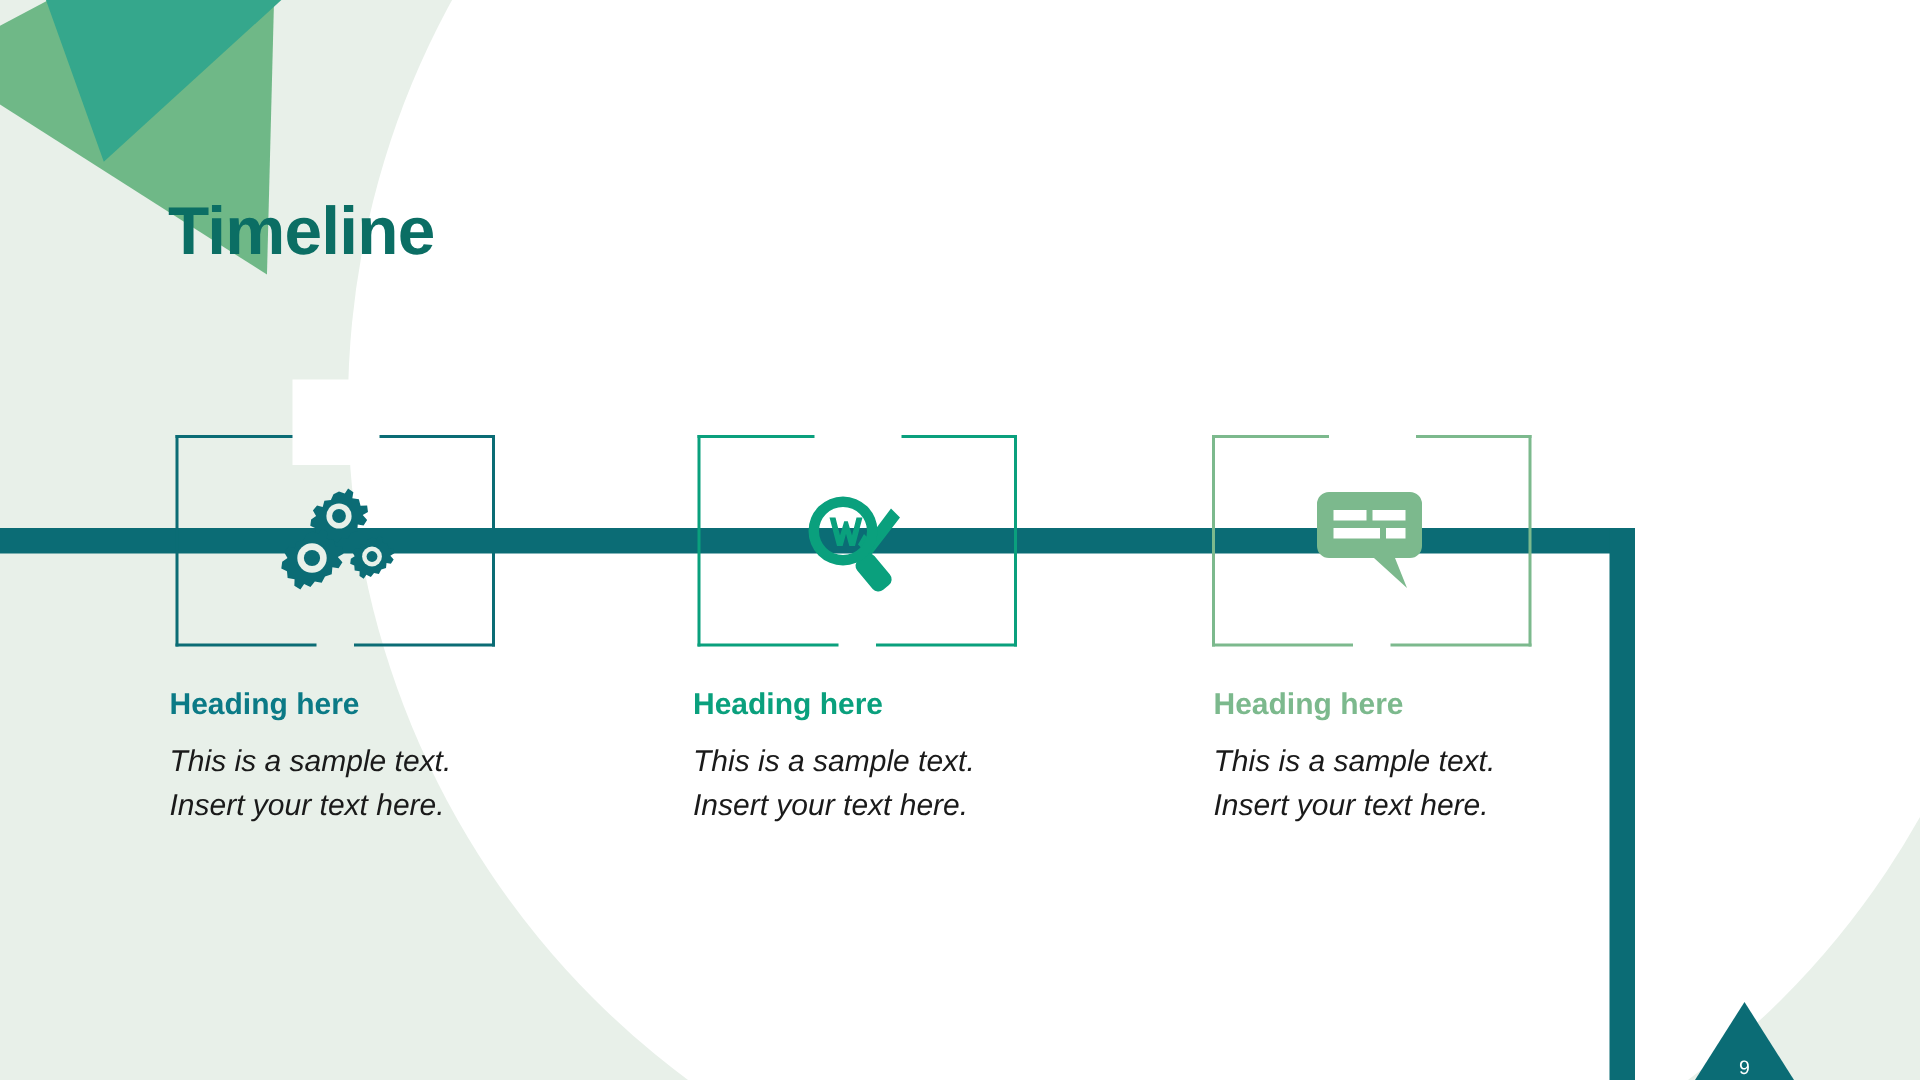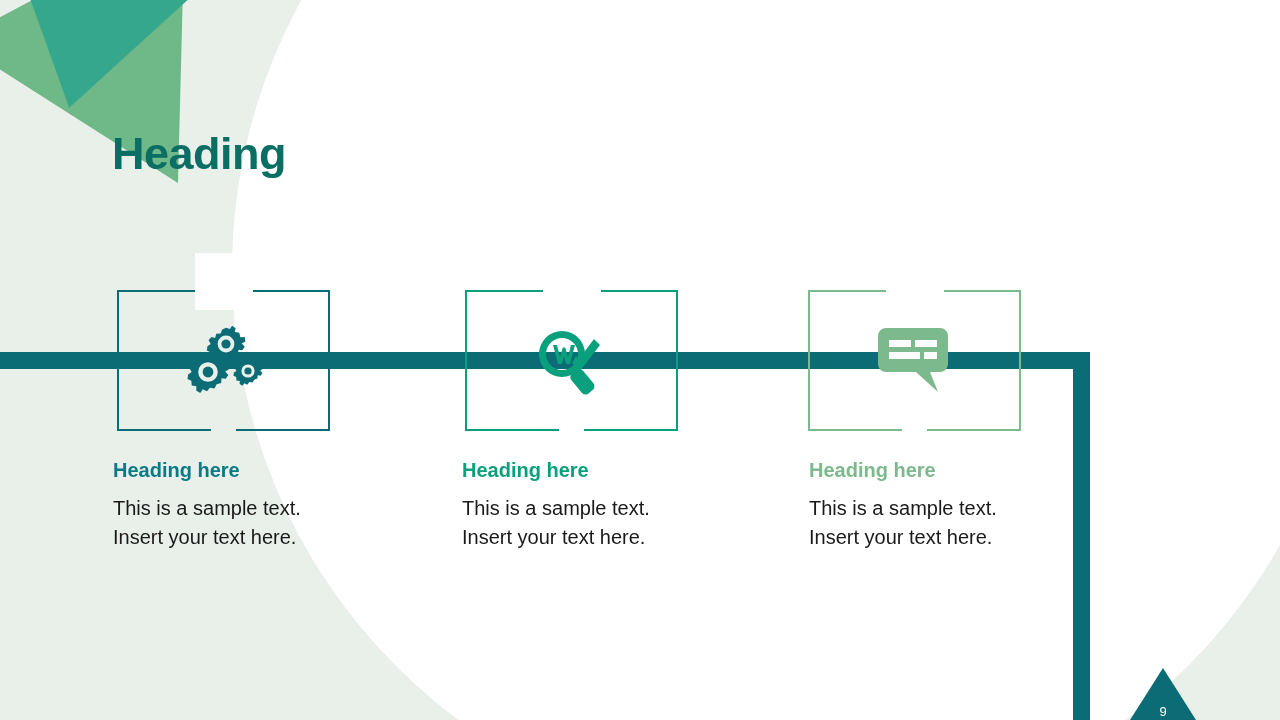--- a/index.html
+++ b/index.html
@@ -75,20 +75,21 @@
   }
 
   
   .txtcol{position:absolute;top:458px;width:215px;text-align:left;}
   .heading{
     font-size:20px;font-weight:bold;line-height:1.2;margin:0 0 12px 0;
   }
   .body{
     font-size:20px;color:#1a1a1a;line-height:1.45;margin:0;
     font-weight:400;
+    font-style:italic;
   }
 
   
   .pagebadge{
     position:absolute;left:1130px;top:668px;width:66px;height:52px;
   }
   .pagebadge .tri{
     position:absolute;left:0;top:0;width:0;height:0;
     border-left:33px solid transparent;
     border-right:33px solid transparent;
@@ -104,21 +105,21 @@
 
 <div class="slide">
 
   <div class="bg-circle"></div>
   <div class="tri-light"></div>
   <div class="tri-dark"></div>
 
   <div class="rail-h"></div>
   <div class="rail-v"></div>
 
-  <div class="title">Heading</div>
+  <div class="title">Timeline</div>
 
   <div class="card" id="card0" style="left:117px;color:#0b6c75;">
     <div class="edge edge-top"></div>
     <div class="edge edge-left"></div>
     <div class="edge edge-right"></div>
     <div class="edge edge-bl"></div>
     <div class="edge edge-br"></div>
     <div class="badge">
       <span class="badge-num">04</span>
     </div>

